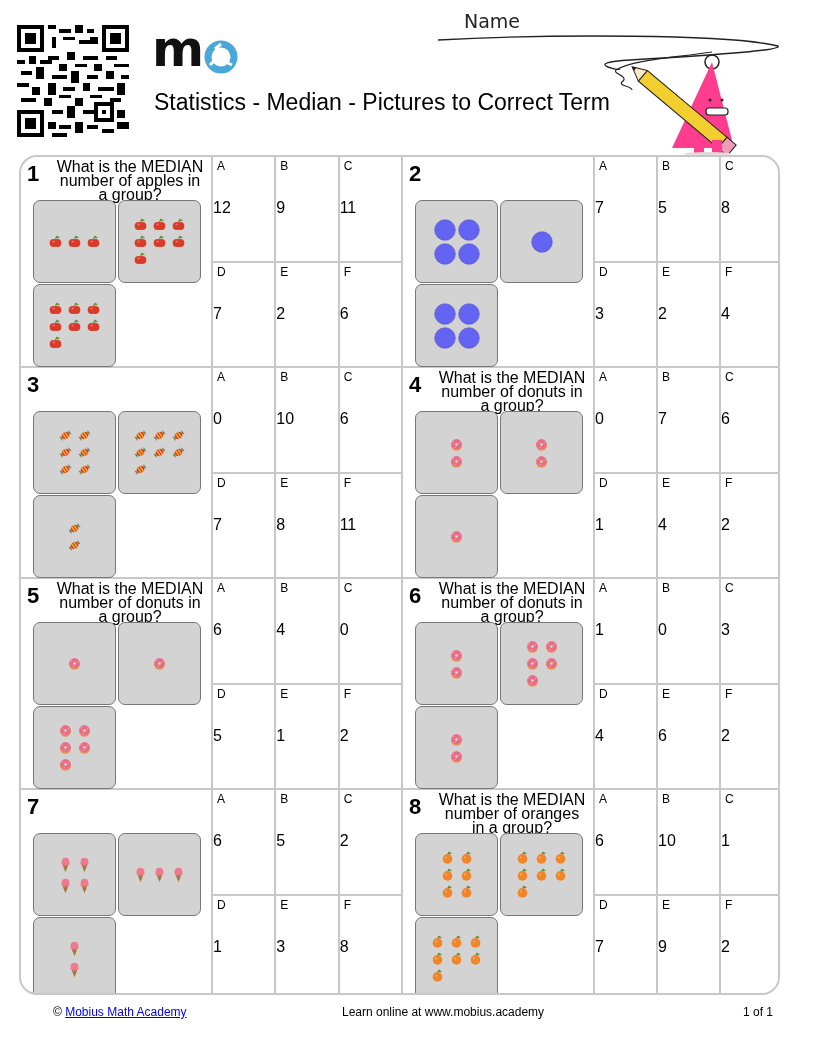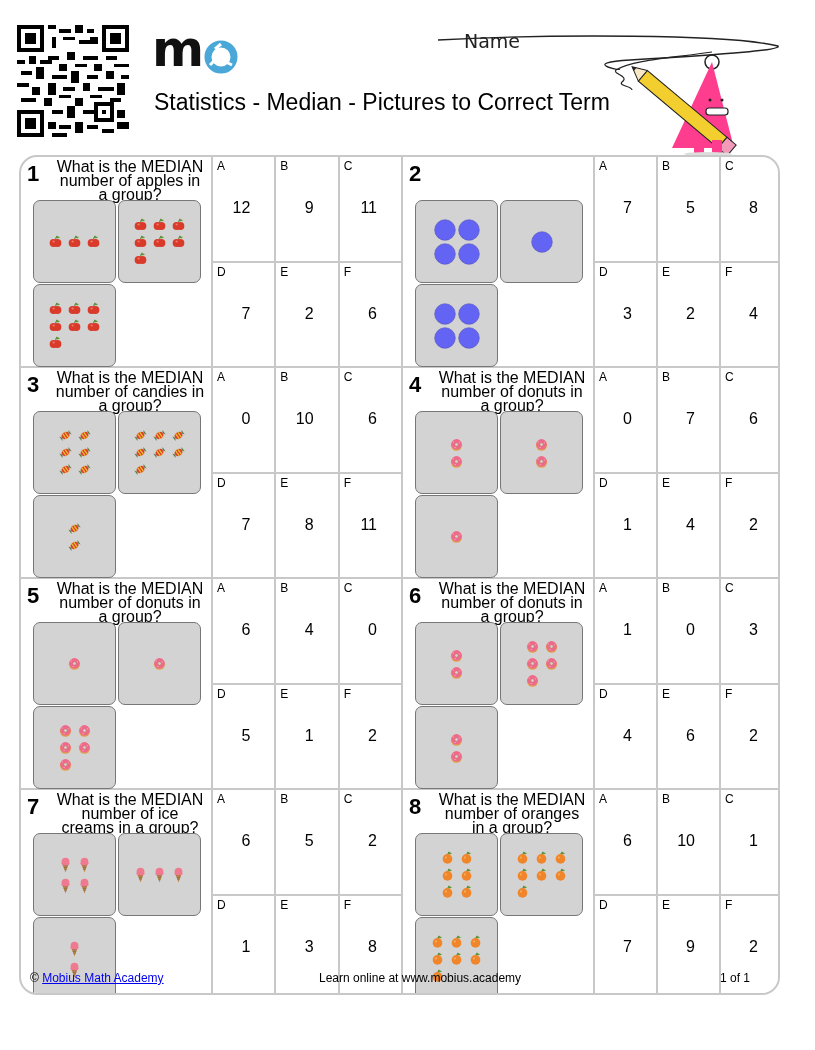--- a/index.html
+++ b/index.html
@@ -5,21 +5,21 @@
   * { box-sizing: border-box; margin: 0; padding: 0; }
   html, body { width: 815px; height: 1050px; background: #ffffff; overflow: hidden; }
   body { position: relative; font-family: "Liberation Sans", sans-serif; color: #000; }
 
   
   .qr { position: absolute; left: 17px; top: 25px; width: 112px; height: 112px; }
   .logo { position: absolute; left: 152px; top: 22px; height: 52px; display: flex; align-items: flex-end; }
   .logo-text { font-family: "DejaVu Sans", sans-serif; font-weight: bold; font-size: 50px; letter-spacing: -1px; color: #111; line-height: 50px; }
   .logo-o { display: inline-block; width: 34px; height: 34px; margin: 0 1px; vertical-align: -2px; }
   .title { position: absolute; left: 154px; top: 88px; width: 490px; font-weight: normal; font-size: 23px; line-height: 28px; color: #000; }
-  .name-label { position: absolute; left: 464px; top: 10px; font-family: "DejaVu Sans", sans-serif; font-size: 19px; color: #222; margin-top: 20px; }
+  .name-label { position: absolute; left: 464px; top: 10px; font-family: "DejaVu Sans", sans-serif; font-size: 19px; color: #222; }
   .name-line { position: absolute; left: 430px; top: 30px; width: 360px; height: 40px; }
   .mascot { position: absolute; left: 612px; top: 40px; width: 140px; height: 115px; }
 
   
   .sheet { position: absolute; left: 19px; top: 155px; width: 761px; height: 840px; border: 2px solid #c8c8c8; border-radius: 18px; overflow: hidden; display: grid; grid-template-columns: 380px 379px; grid-template-rows: repeat(4, 209px); background: #c8c8c8; gap: 2px; }
   .problem { background: #fff; position: relative; display: flex; }
   .problem-left { width: 190px; position: relative; }
   .problem-num { position: absolute; left: 6px; top: 4px; font-weight: bold; font-size: 22px; }
   .problem-q { position: absolute; left: 34px; top: 3px; width: 150px; text-align: center; font-size: 16px; line-height: 14px; }
   .groups { position: absolute; left: 12px; top: 43px; width: 168px; height: 166px; }
@@ -31,24 +31,24 @@
   .items.cols1 { grid-template-columns: repeat(1, auto); }
   .items.cols2 { grid-template-columns: repeat(2, auto); }
   .items.cols3 { grid-template-columns: repeat(3, auto); }
   .items.big { gap: 2px; }
   .item { width: 13px; height: 13px; display: block; }
   .item.circle-big { width: 22px; height: 22px; }
 
   .answers { flex: 1; display: grid; grid-template-columns: repeat(3, 1fr); grid-template-rows: 1fr 1fr; gap: 2px; background: #c8c8c8; border-left: 2px solid #c8c8c8; }
   .answer { background: #fff; position: relative; }
   .answer-letter { position: absolute; left: 4px; top: 2px; font-size: 12px; }
-  .answer-value { position: absolute; left: 0; right: 10px; top: 42px; text-align: right; font-size: 16px; padding-right: 14px; }
+  .answer-value { position: absolute; left: 0; right: 10px; top: 42px; font-size: 16px; padding-right: 14px; }
 
   
-  .footer { position: absolute; top: 971px; font-size: 12px; }
+  .footer { position: absolute; top: 1005px; font-size: 12px; margin-left: 23px; }
   .footer-left { left: 30px; }
   .footer-left a { color: #0000ee; text-decoration: underline; }
   .footer-center { left: 319px; }
   .footer-right { left: 720px; }
 </style>
 </head>
 <body>
 
 <svg class="qr" viewBox="0 0 29 29" shape-rendering="crispEdges">
   <rect width="29" height="29" fill="#fff"></rect>
@@ -438,21 +438,20 @@
         </div>
         <div class="answer">
           <span class="answer-letter">F</span>
           <span class="answer-value">4</span>
         </div>
       </div>
     </div>
     <div class="problem">
       <div class="problem-left">
         <div class="problem-num">3</div>
-        <div class="problem-q">What is the MEDIAN number of candies in a group?</div>
         <div class="groups">
           <div class="group g0">
             <div class="items cols2">
               <span class="item">
                 <svg viewBox="0 0 14 14" style="width: 100%; height: 100%; display: block;">
                   <g transform="rotate(-35 7 7)">
                     <polygon points="1,4 3,7 1,10" fill="#5a7a3a"></polygon>
                     <polygon points="13,4 11,7 13,10" fill="#5a7a3a"></polygon>
                     <ellipse cx="7" cy="7" rx="4.3" ry="3.6" fill="#d9402a"></ellipse>
                     <rect x="5" y="3.5" width="1.3" height="7" fill="#f0c030"></rect>
@@ -997,21 +996,20 @@
         </div>
         <div class="answer">
           <span class="answer-letter">F</span>
           <span class="answer-value">2</span>
         </div>
       </div>
     </div>
     <div class="problem">
       <div class="problem-left">
         <div class="problem-num">7</div>
-        <div class="problem-q">What is the MEDIAN number of ice creams in a group?</div>
         <div class="groups">
           <div class="group g0">
             <div class="items cols2">
               <span class="item" style="height: 17px;">
                 <svg viewBox="0 0 14 18" style="width: 100%; height: 100%; display: block;">
                   <polygon points="3.5,8 10.5,8 7,17.5" fill="#b8864a"></polygon>
                   <path d="M4 10 L9.5 10 M4.8 12 L9 12 M5.5 14 L8.3 14" stroke="#7a5a2a" stroke-width="0.6"></path>
                   <circle cx="7" cy="6" r="4.2" fill="#ef7a90"></circle>
                   <rect x="2.5" y="7" width="9" height="2" rx="1" fill="#ef7a90"></rect>
                 </svg>

